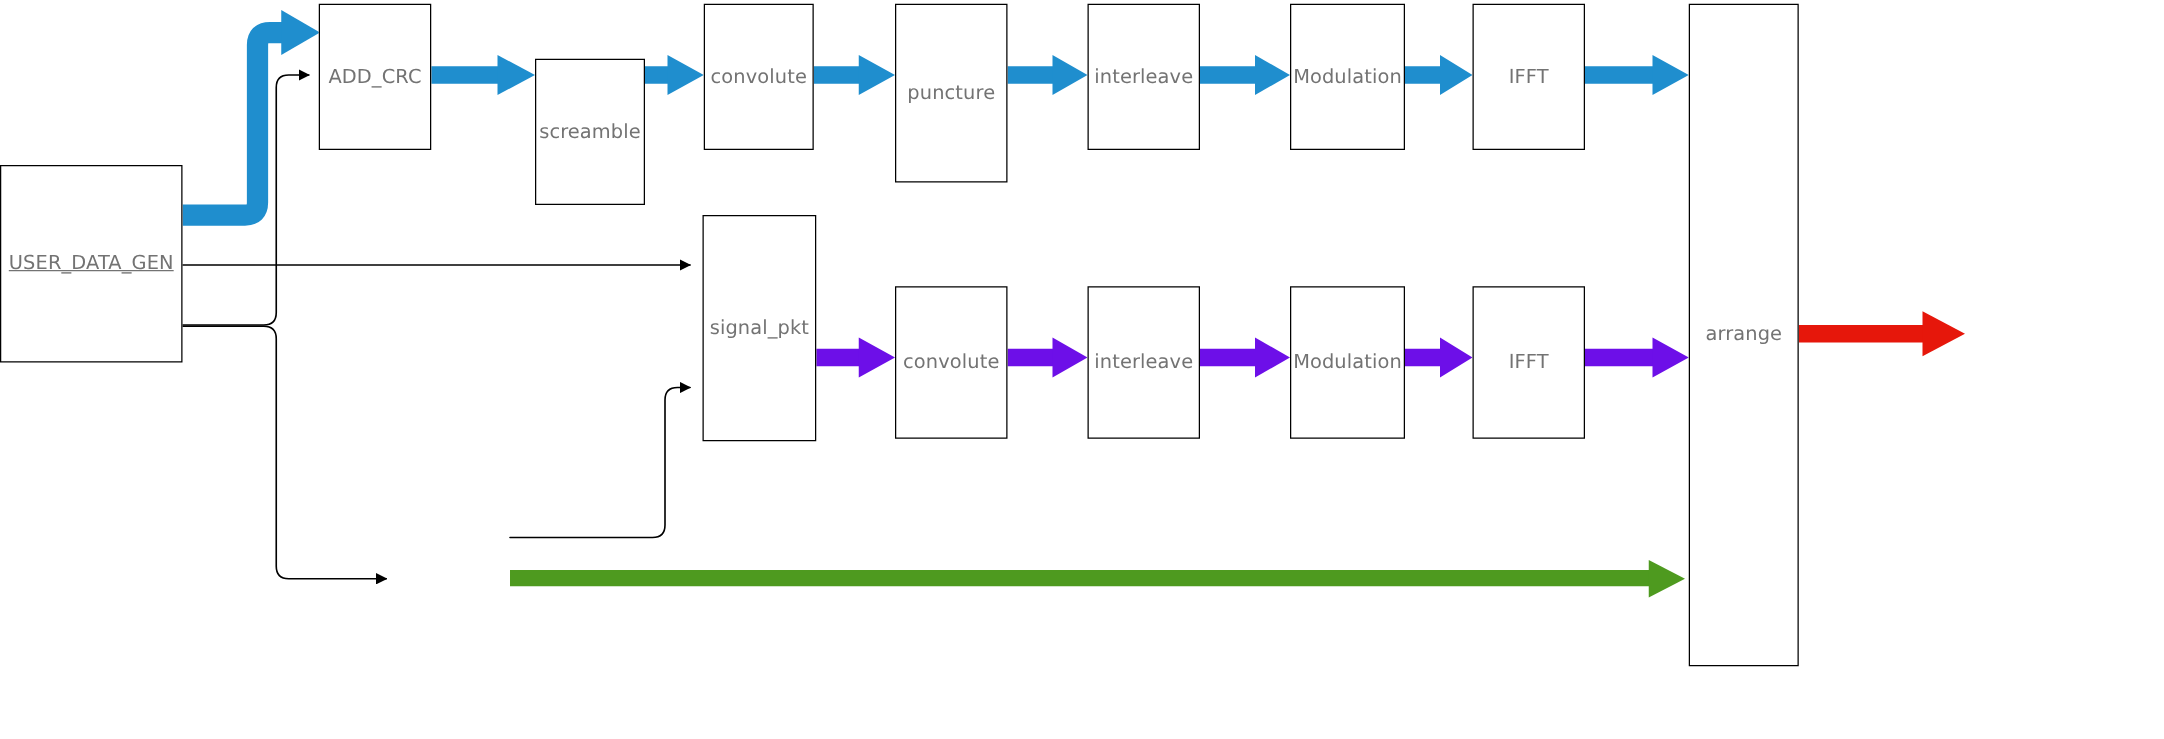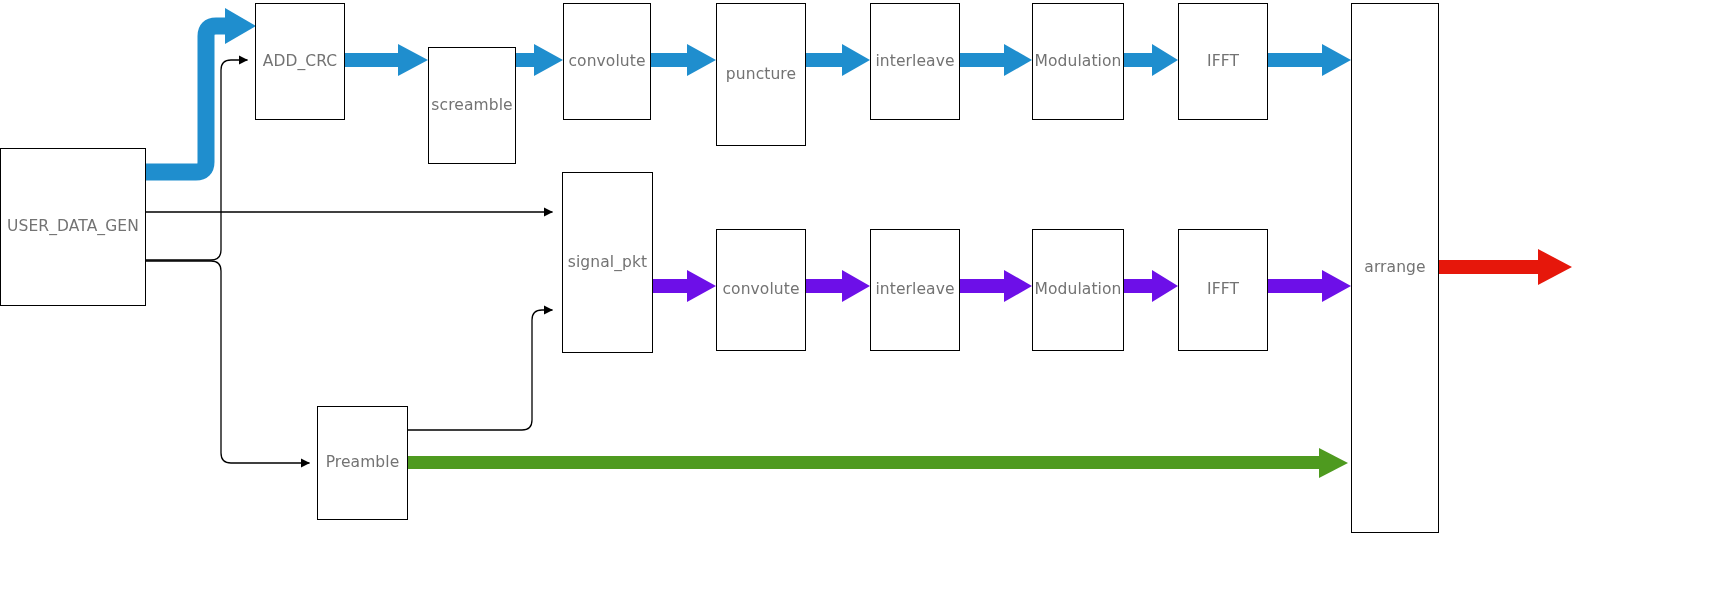--- a/index.html
+++ b/index.html
@@ -143,21 +143,21 @@
       <path d="M 1319 448 L 1348 463 L 1319 478 Z" fill="#4E9A1F"></path>
     </g>
 
     <g>
       <rect x="1439" y="260" width="103" height="14" fill="#E6170B"></rect>
       <path d="M 1538 249 L 1572 267 L 1538 285 Z" fill="#E6170B"></path>
     </g>
 
   </svg>
 
-  <div class="node" style="left:0px; top:148px; width:146px; height:158px;">
+  <div class="node" style="left:0px; top:132px; width:146px; height:158px;text-decoration:underline;">
     <span class="node-label">USER_DATA_GEN</span>
   </div>
 
   <div class="node" style="left:255px; top:3px; width:90px; height:117px;">
     <span class="node-label">ADD_CRC</span>
   </div>
 
   <div class="node" style="left:428px; top:3px; width:88px; height:117px;margin-top:44px;">
     <span class="node-label">screamble</span>
   </div>
@@ -195,21 +195,18 @@
   </div>
 
   <div class="node" style="left:1032px; top:229px; width:92px; height:122px;">
     <span class="node-label">Modulation</span>
   </div>
 
   <div class="node" style="left:1178px; top:229px; width:90px; height:122px;">
     <span class="node-label">IFFT</span>
   </div>
 
-  <div class="node" style="left:317px; top:406px; width:91px; height:114px;">
-    <span class="node-label">Preamble</span>
-  </div>
 
   <div class="node" style="left:1351px; top:3px; width:88px; height:530px;">
     <span class="node-label">arrange</span>
   </div>
 
 </div>
 
 </body></html>

